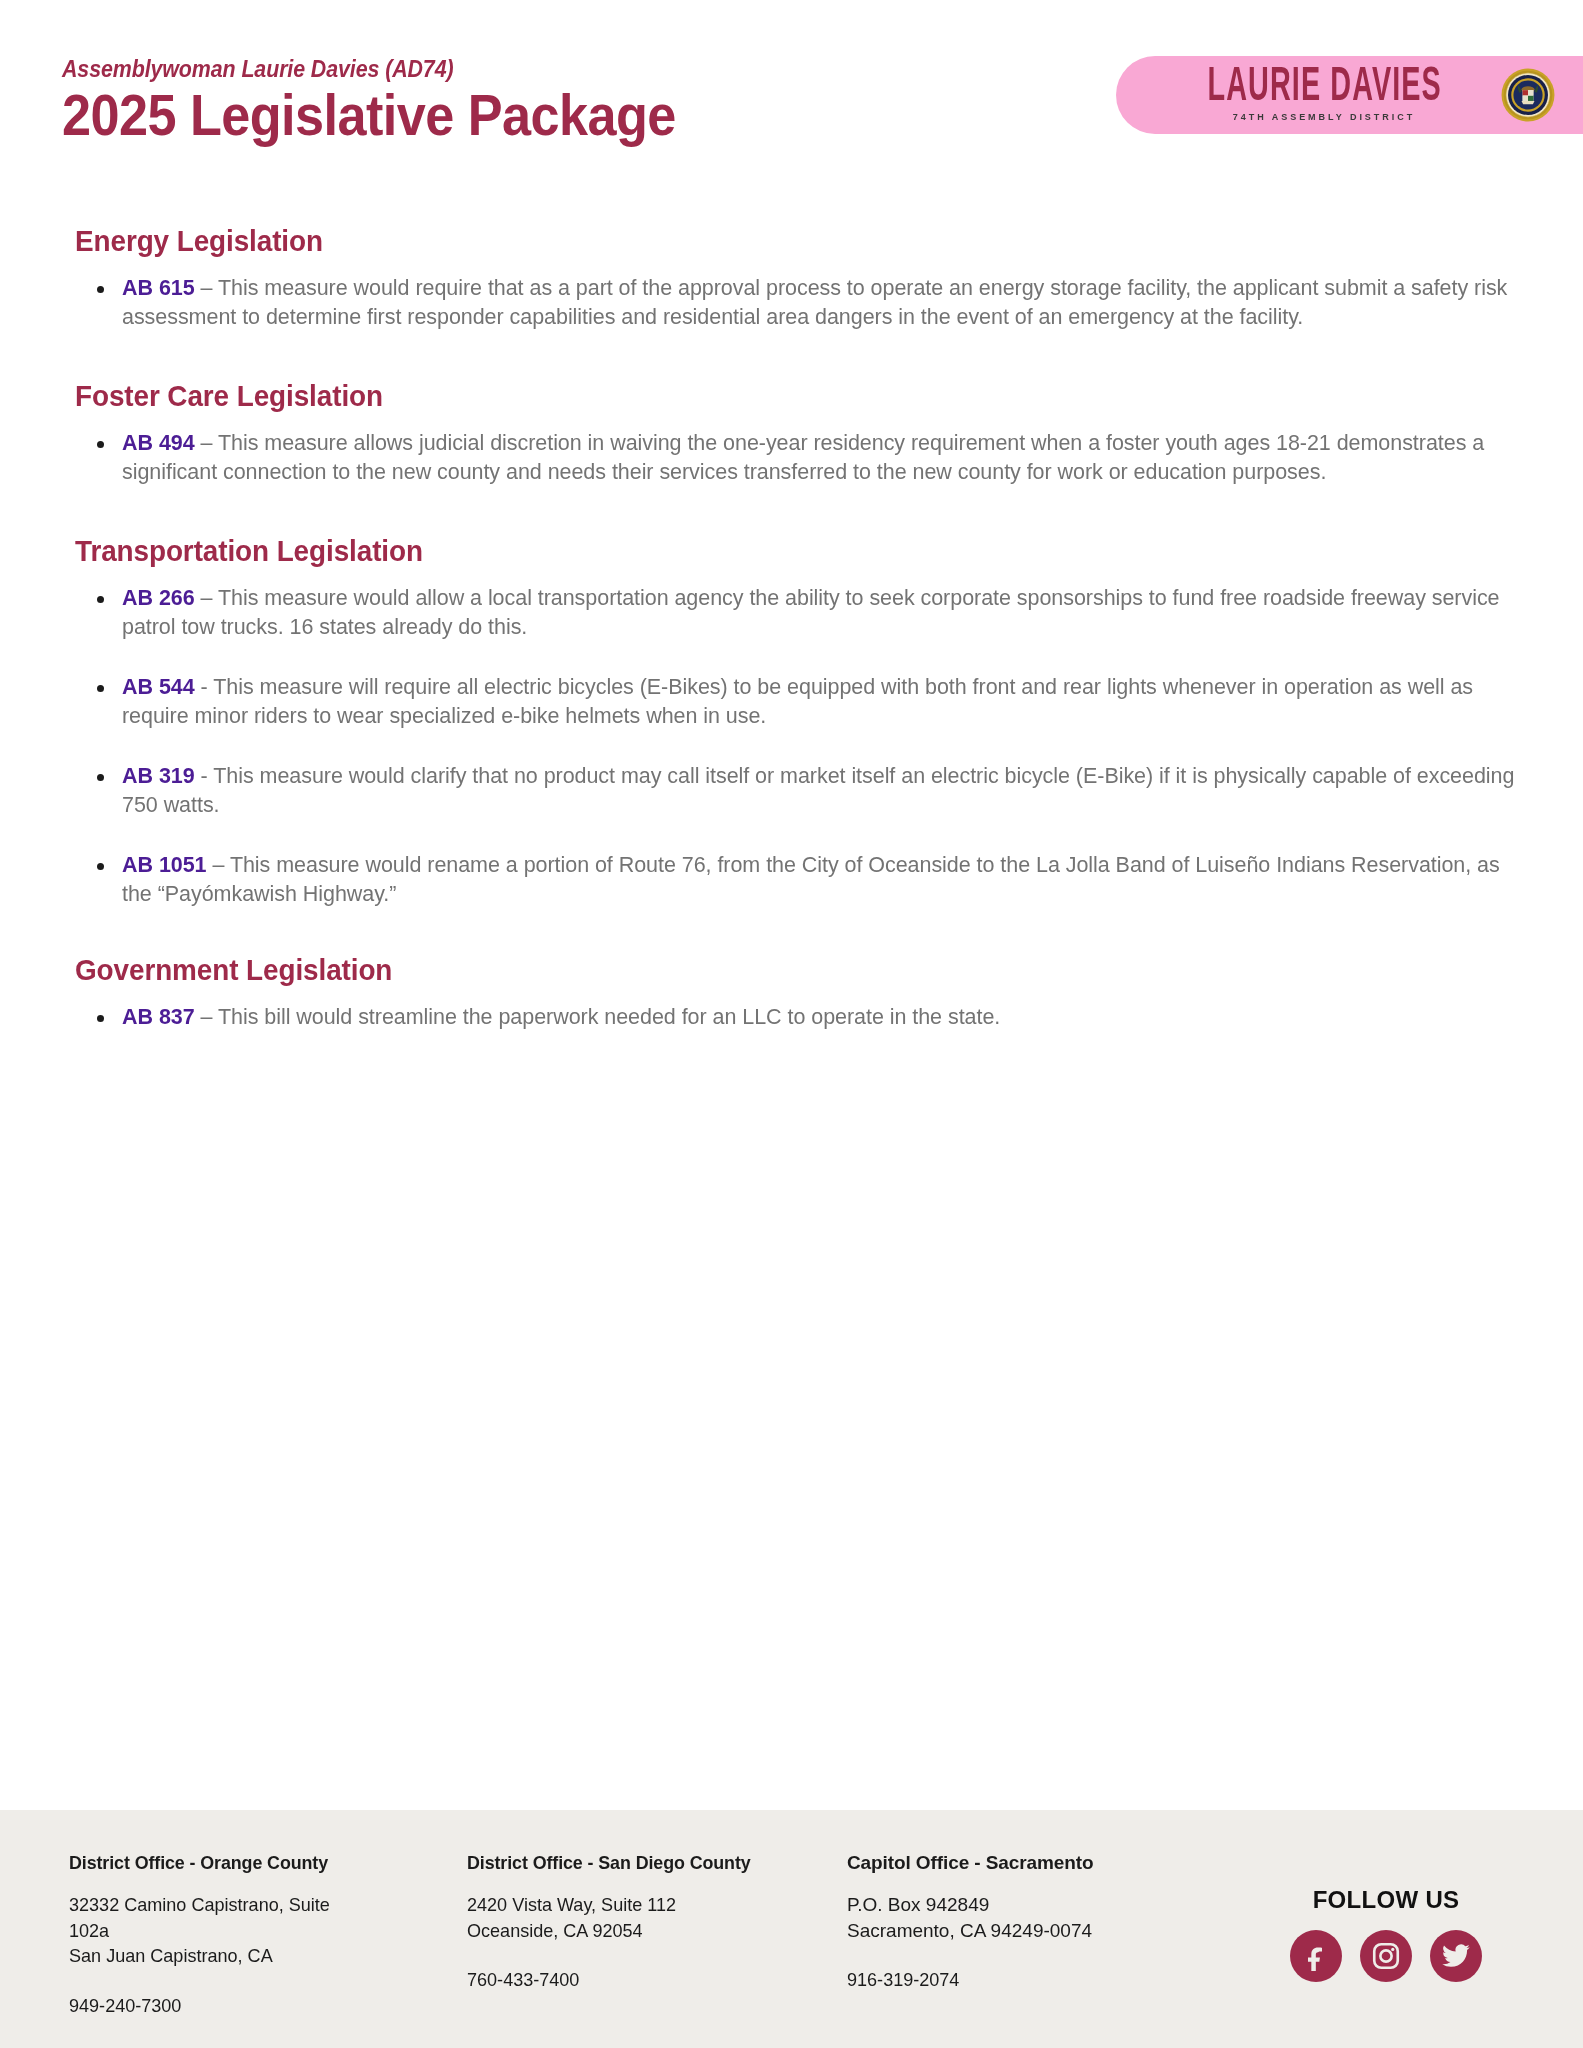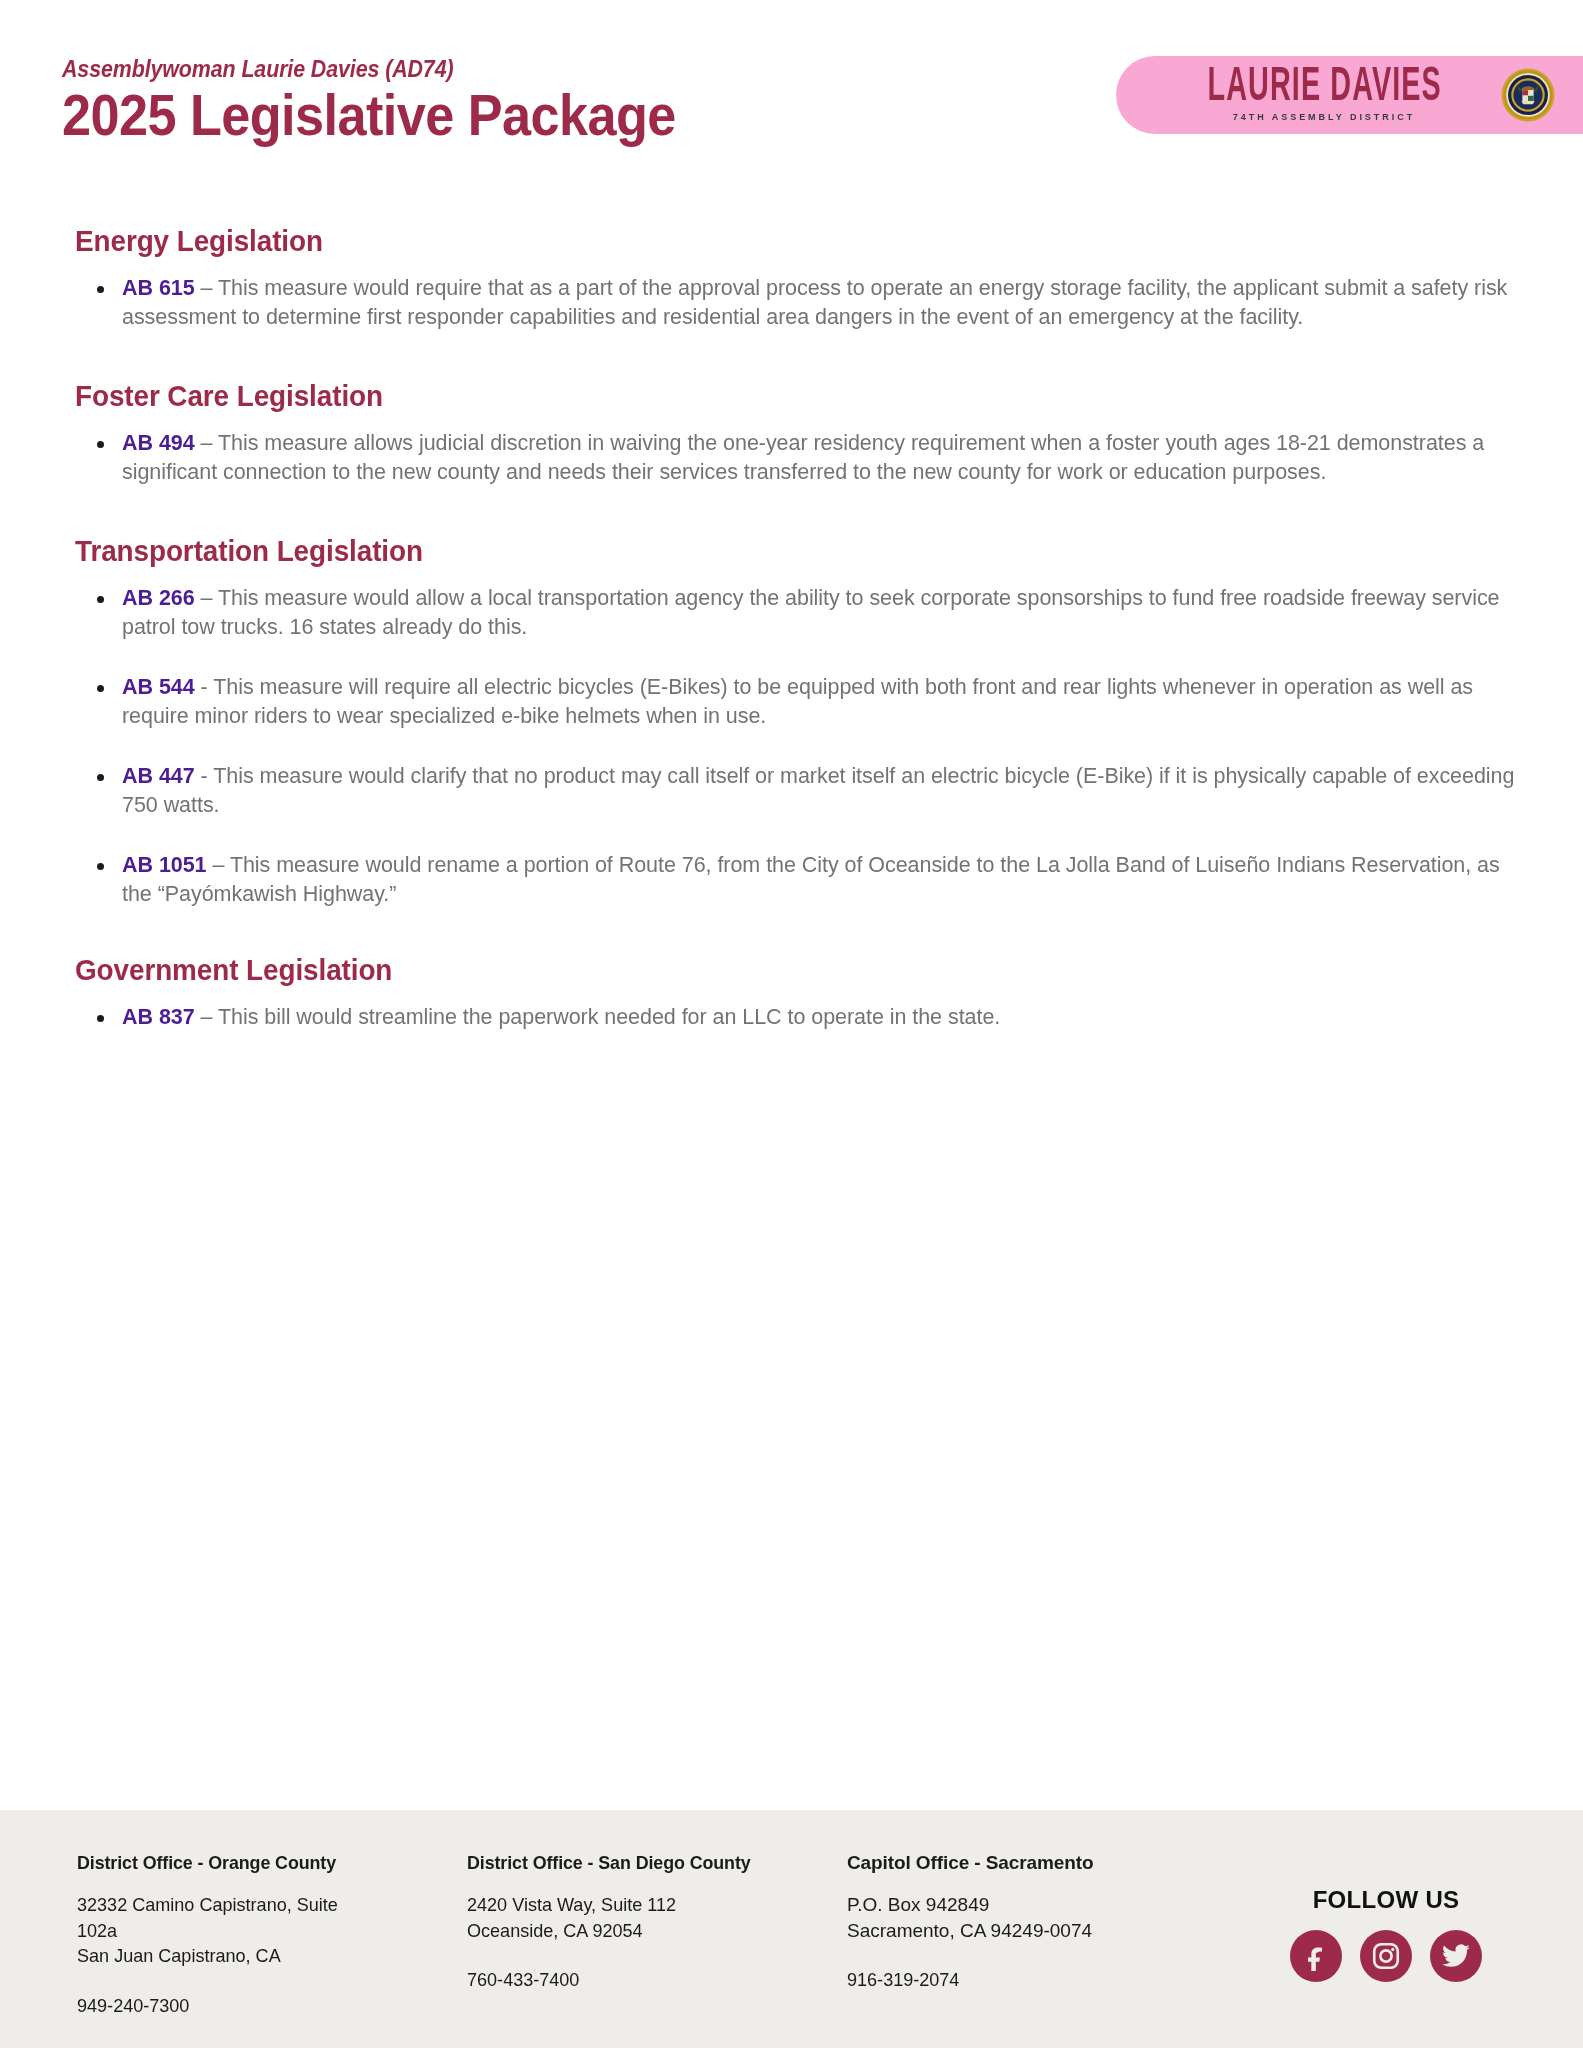--- a/index.html
+++ b/index.html
@@ -168,21 +168,21 @@
   }
   .footer-inner {
     position: relative;
     height: 100%;
     padding: 42px 0 0 0;
   }
   .office {
     position: absolute;
     top: 42px;
   }
-  .office-1 { left: 77px; width: 300px; }
+  .office-1 { left: 69px; width: 300px; }
   .office-2 { left: 467px; width: 300px; }
   .office-3 { left: 847px; width: 320px; }
   .office-title {
     font-weight: bold;
     font-size: 19px;
     color: #1b1b1b;
     margin: 0 0 18px 0;
     letter-spacing: -0.1px;
     white-space: nowrap;
   }
@@ -298,21 +298,21 @@
   <div class="section sec-transport" style="margin-top:46px;">
     <h2 class="section-title">Transportation Legislation</h2>
     <ul class="bullets">
       <li class="bullet">
         <span class="bill-id">AB 266</span><span class="bullet-body"> – This measure would allow a local transportation agency the ability to seek corporate sponsorships to fund free roadside freeway service patrol tow trucks. 16 states already do this.</span>
       </li>
       <li class="bullet">
         <span class="bill-id">AB 544</span><span class="bullet-body"> - This measure will require all electric bicycles (E-Bikes) to be equipped with both front and rear lights whenever in operation as well as require minor riders to wear specialized e-bike helmets when in use.</span>
       </li>
       <li class="bullet">
-        <span class="bill-id">AB 447</span><span class="bullet-body"> - This measure would clarify that no product may call itself or market itself an electric bicycle (E-Bike) if it is physically capable of exceeding 750 watts.</span>
+        <span class="bill-id">AB 319</span><span class="bullet-body"> - This measure would clarify that no product may call itself or market itself an electric bicycle (E-Bike) if it is physically capable of exceeding 750 watts.</span>
       </li>
       <li class="bullet">
         <span class="bill-id">AB 1051</span><span class="bullet-body"> – This measure would rename a portion of Route 76, from the City of Oceanside to the La Jolla Band of Luiseño Indians Reservation, as the “Payómkawish Highway.”</span>
       </li>
     </ul>
   </div>
 
   <div class="section sec-gov" style="margin-top:44px;">
     <h2 class="section-title">Government Legislation</h2>
     <ul class="bullets">

